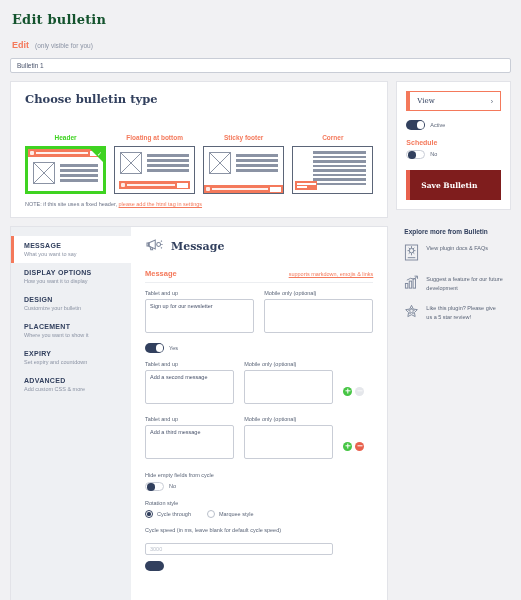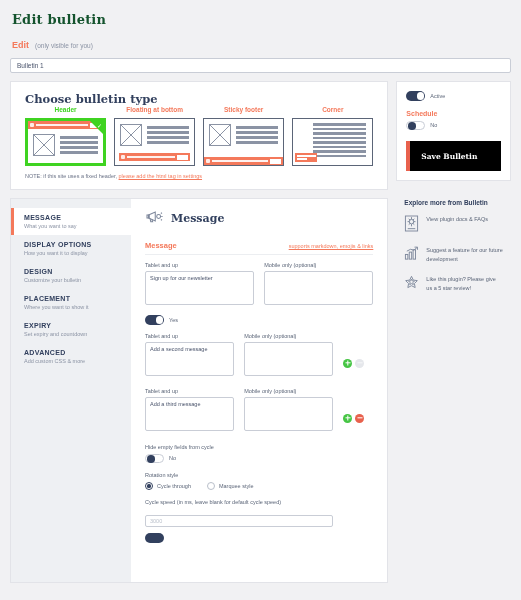--- a/index.html
+++ b/index.html
@@ -36,21 +36,21 @@
   .cols { display: flex; gap: 8px; margin-top: 8px; align-items: flex-start; }
   .left-col { width: 386px; }
   .right-col { width: 117px; }
 
   .card { background: #fff; border: 1px solid #e2e3e8; }
 
   
   .type-card { padding: 10px 14px 10px 14px; }
   .type-h {
     font-family: "DejaVu Serif", serif; font-weight: bold;
-    font-size: 11.5px; color: #32405e; margin-bottom: 0;
+    font-size: 11.5px; color: #32405e; margin-bottom: 28px;
   }
   .type-grid { display: grid; grid-template-columns: repeat(4, 1fr); gap: 8px; }
   .type-item { text-align: center; }
   .type-label { font-size: 6.5px; font-weight: bold; margin-bottom: 5px; }
   .type-label.sel { color: #3fd321; }
   .type-label.un  { color: #f4795b; }
 
   .thumb {
     position: relative; height: 48px; background: #fff;
     border: 1px solid #5b6578; overflow: hidden;
@@ -162,21 +162,21 @@
   .side-card { padding: 9px; }
   .view-btn {
     border: 1px solid #f4795b; border-left: 4px solid #f4795b;
     height: 20px; display: flex; align-items: center; justify-content: space-between;
     padding: 0 7px; background: #fff; margin-bottom: 9px;
   }
   .view-btn span:first-child { font-family: "DejaVu Serif", serif; font-size: 7px; color: #32405e; }
   .view-btn span:last-child { font-size: 7px; color: #5b6578; }
   .sched-label { color: #f4795b; font-weight: bold; font-size: 7px; margin: 9px 0 4px 0; }
   .save-btn {
-    margin-top: 11px; height: 30px; background: #000000; border-left: 4px solid #e8614d;
+    margin-top: 11px; height: 30px; background: #7f1d1d; border-left: 4px solid #e8614d;
     display: flex; align-items: center; padding-left: 11px;
     font-family: "DejaVu Serif", serif; font-size: 7.5px; color: #fff; font-weight: bold;
   }
   .explore { margin-top: 9px; padding: 9px 8px; }
   .explore-h { font-size: 6.5px; font-weight: bold; color: #32405e; margin-bottom: 9px; }
   .ex-item { display: flex; gap: 7px; align-items: flex-start; margin-bottom: 10px; }
   .ex-icon { width: 15px; flex: 0 0 15px; color: #7d879b; }
   .ex-text { font-size: 5.5px; color: #5b6578; line-height: 1.55; }
 </style>
 </head>
@@ -420,20 +420,24 @@
 
           </div>
 
         </div>
       </div>
     </div>
 
     <div class="right-col">
 
       <div class="card side-card">
+        <div class="view-btn">
+          <span>View</span>
+          <span>›</span>
+        </div>
         <div class="tg-row" style="margin:0 0 2px 0">
           <span class="toggle on">
               <i class="knob"></i>
             </span>
           <span class="tg-text">Active</span>
         </div>
         <div class="sched-label">Schedule</div>
         <div class="tg-row" style="margin:0">
           <span class="toggle off">
               <i class="knob"></i>

